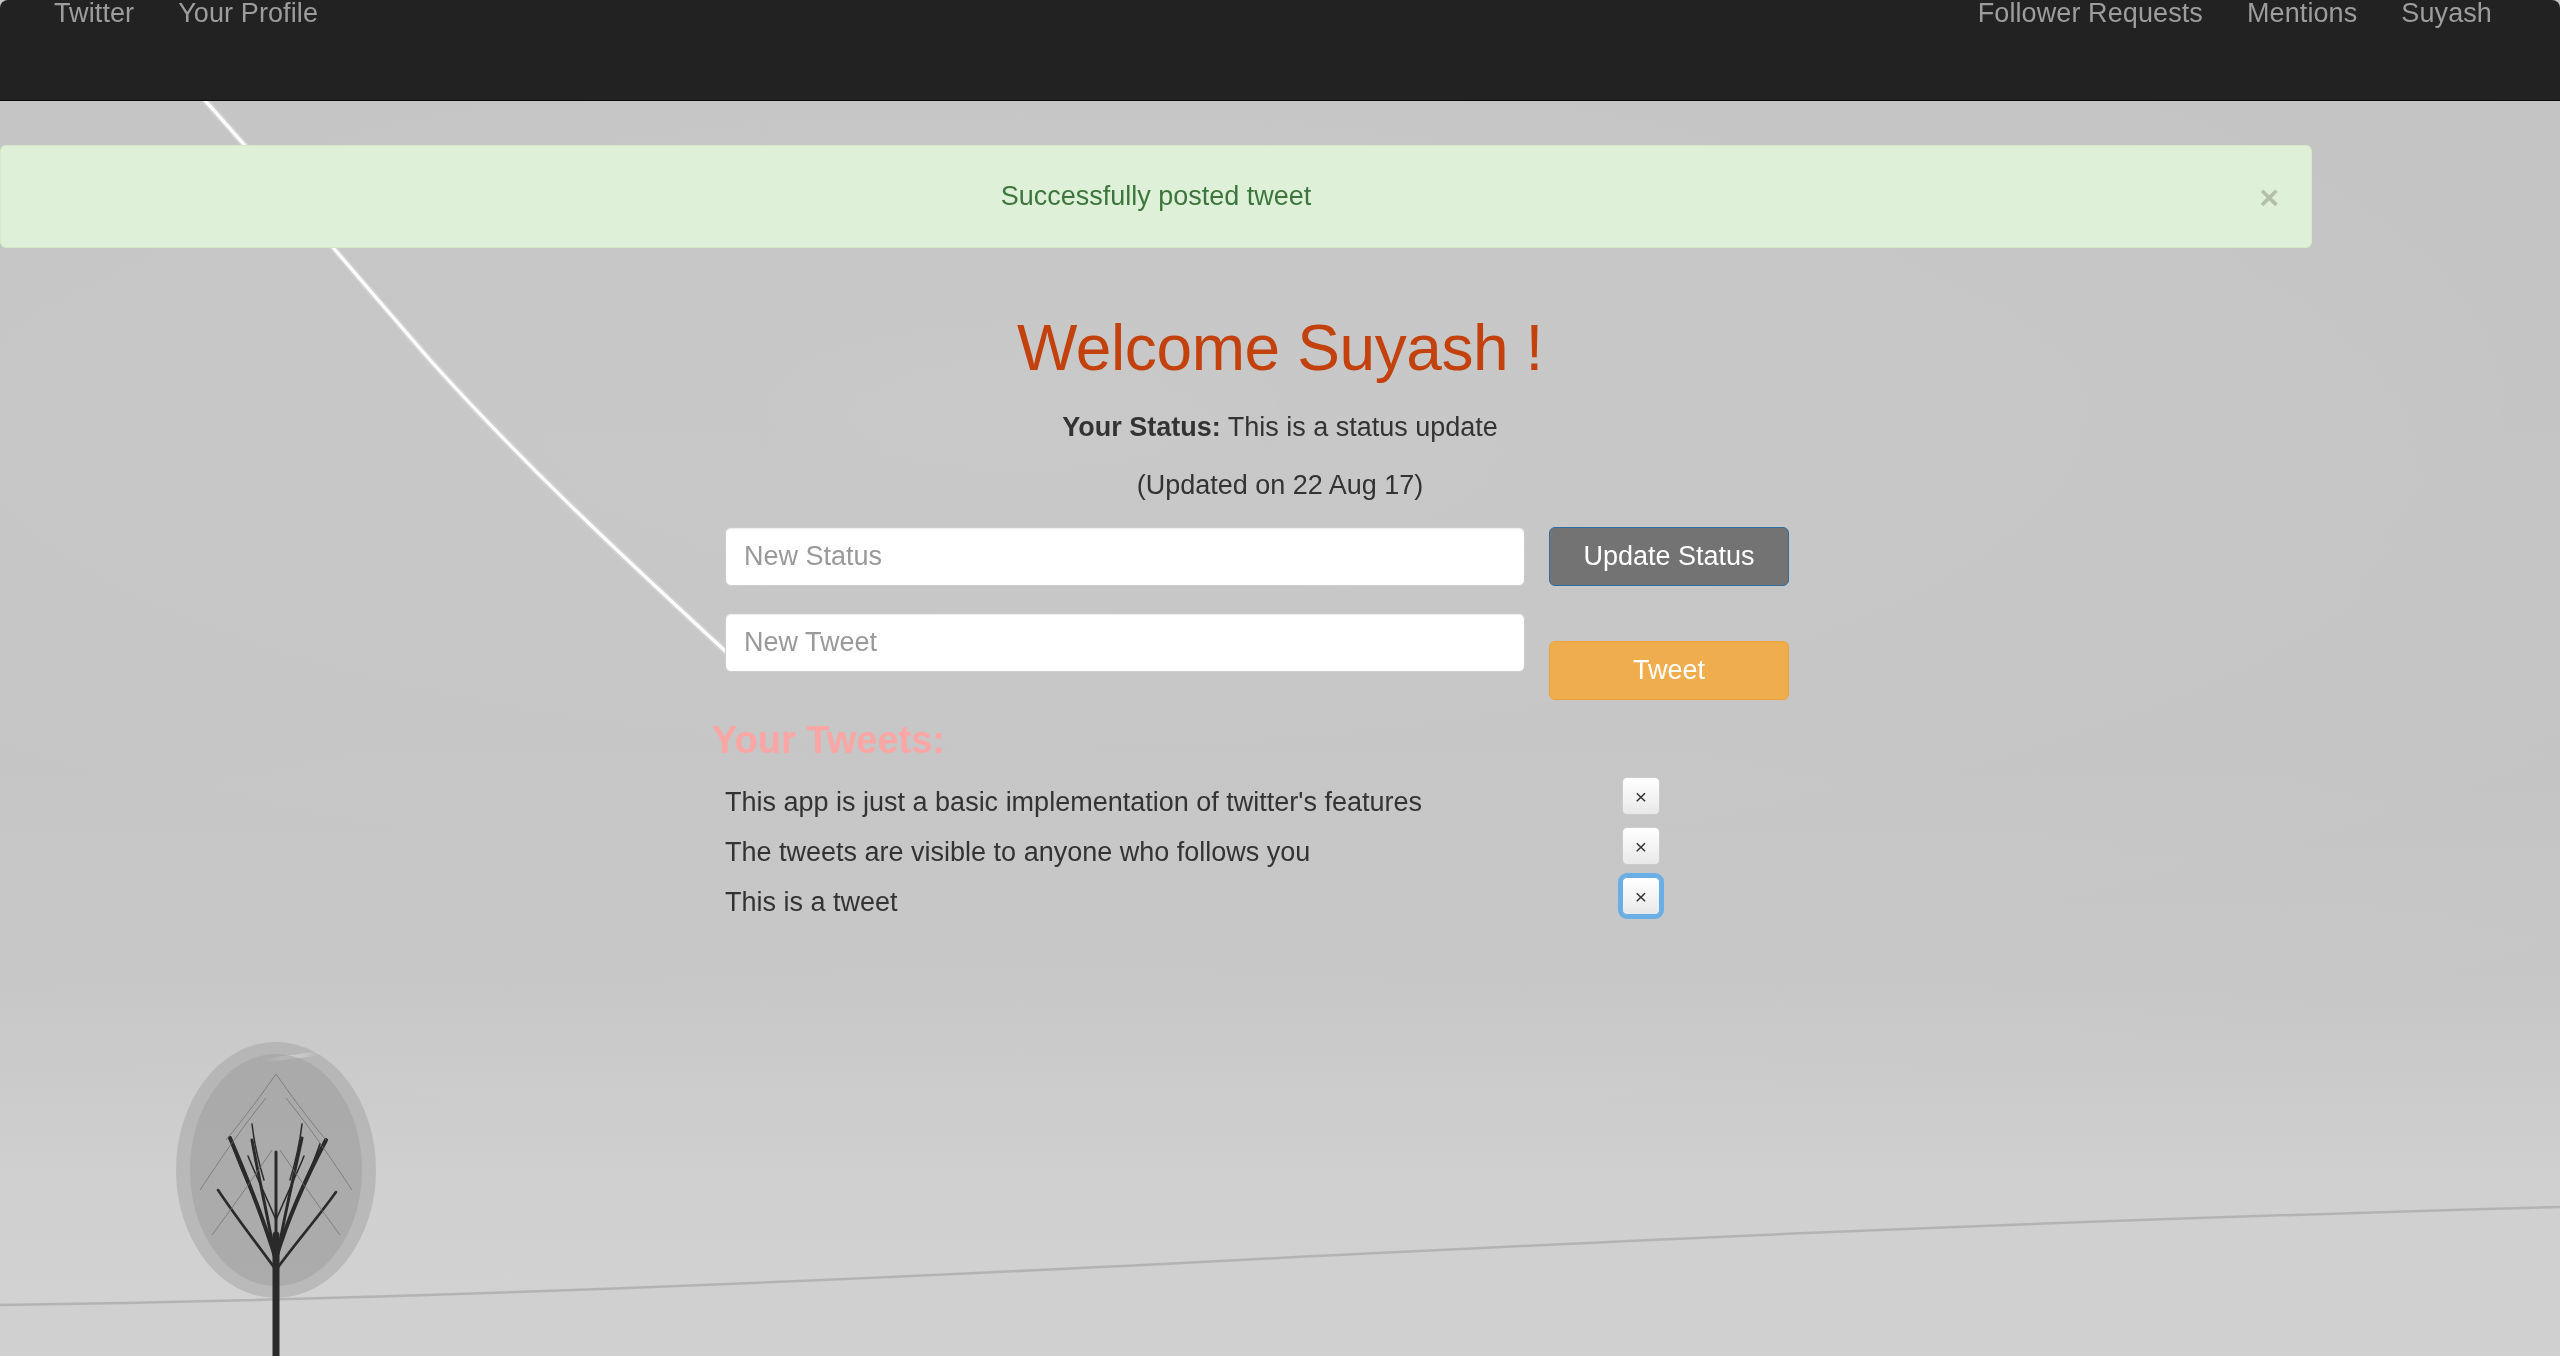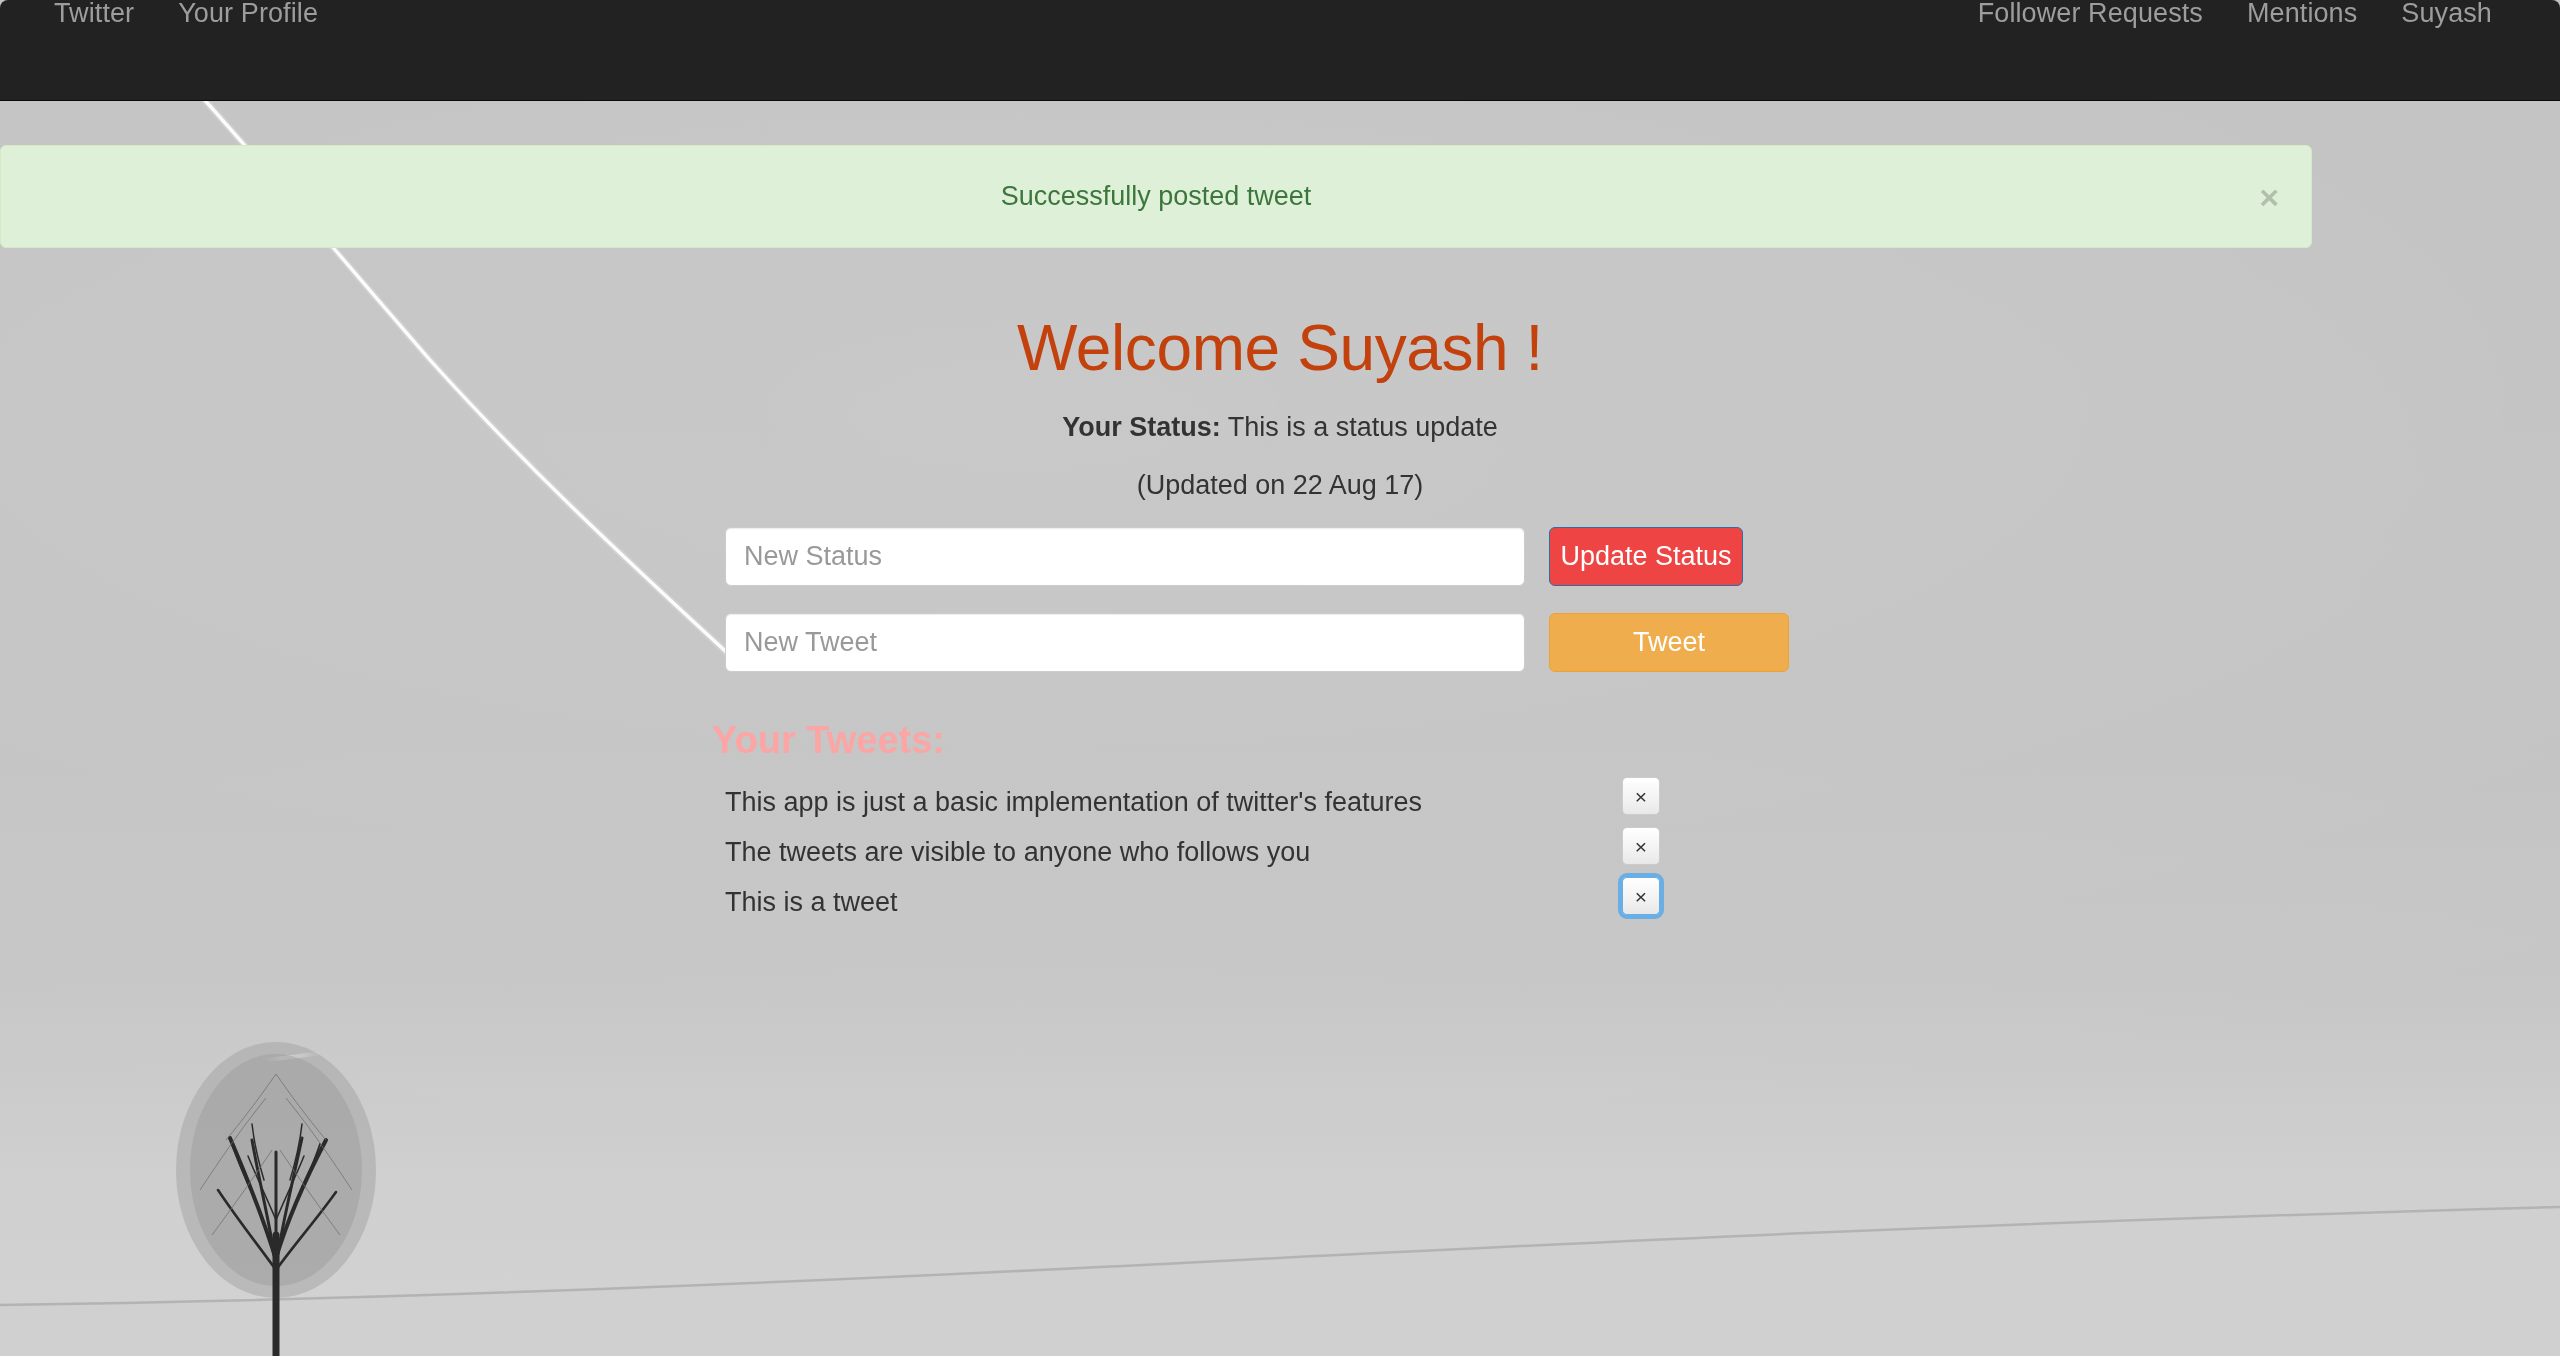--- a/index.html
+++ b/index.html
@@ -237,28 +237,29 @@
     cursor: pointer;
     padding: 0 24px;
     line-height: 1;
     font-family: "Liberation Sans", "DejaVu Sans", sans-serif;
     display: flex;
     align-items: center;
     justify-content: center;
     white-space: nowrap;
   }
   .btn-primary {
-    background: #ef4444;
+    background: #737373;
     border: 1px solid #2e6da4;
-    width: 194px;
+    width: 240px;
   }
   .btn-warning {
     background: #f0ad4e;
     border: 1px solid #eea236;
     width: 240px;
+    margin-top: 28px;
   }
 
   
   #tweets-heading {
     position: absolute;
     left: 712px;
     top: 718px;
     font-size: 38px;
     font-weight: bold;
     color: #fca5a5;

